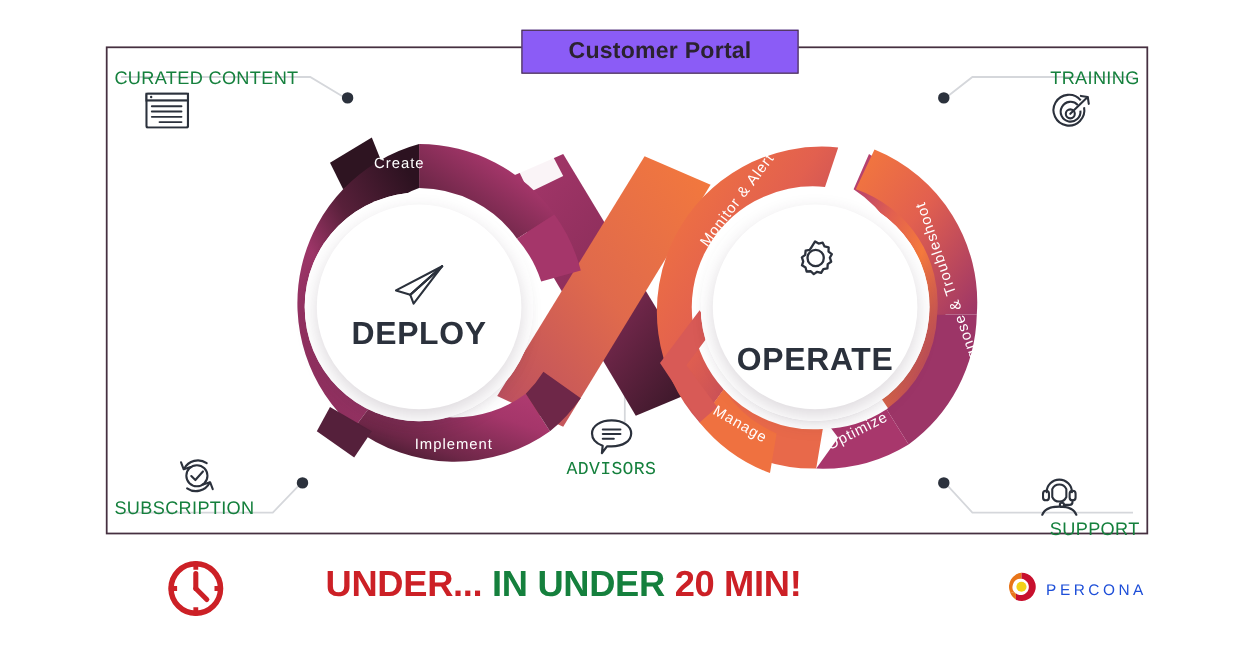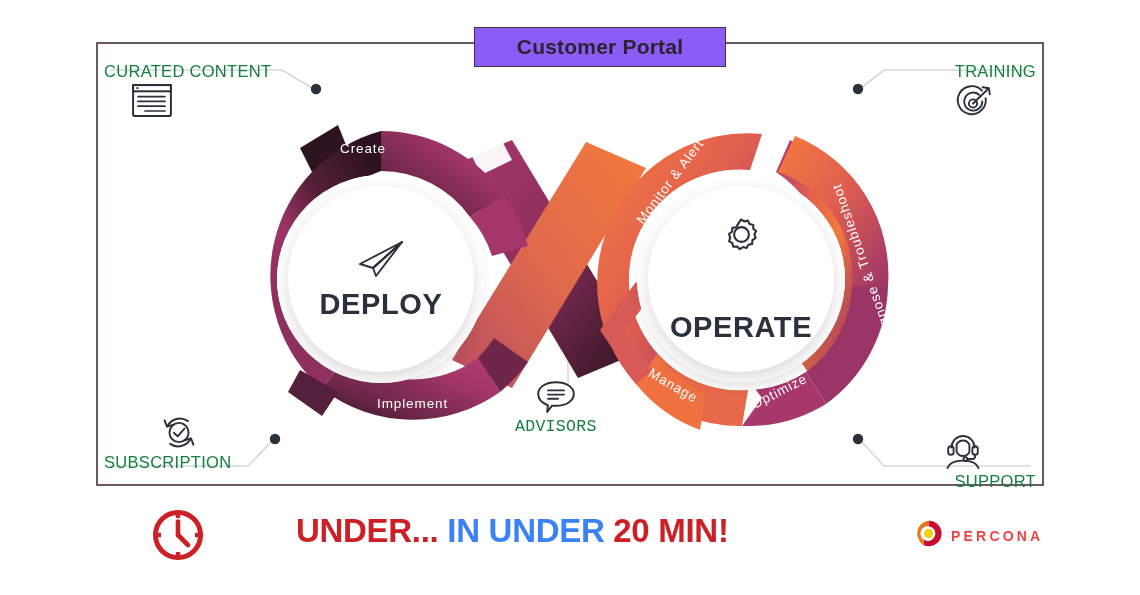--- a/index.html
+++ b/index.html
@@ -138,29 +138,29 @@
     line-height: 0;
   }
   #banner-text {
     position: absolute; left: 296px; top: 12px;
     font-size: 33px;
     font-weight: bold;
     letter-spacing: -0.3px;
     white-space: nowrap;
   }
   #banner-text .seg-red { color: #cc2026; }
-  #banner-text .seg-navy { color: #3b82f6; margin-top: 25px; }
+  #banner-text .seg-navy { color: #15803d; margin-top: 25px; }
   #percona-logo {
     position: absolute; left: 915px; top: 20px;
     display: flex; align-items: center; gap: 9px;
   }
   #percona-logo .wordmark {
     font-size: 14px;
-    font-weight: bold;
-    color: #ef4444;
+    font-weight: normal;
+    color: #1d4ed8;
     letter-spacing: 3.2px;
   }
 </style>
 </head>
 <body>
 
 <div id="stage">
 
   <svg class="layer" viewBox="0 0 1140 595">
     <defs>

